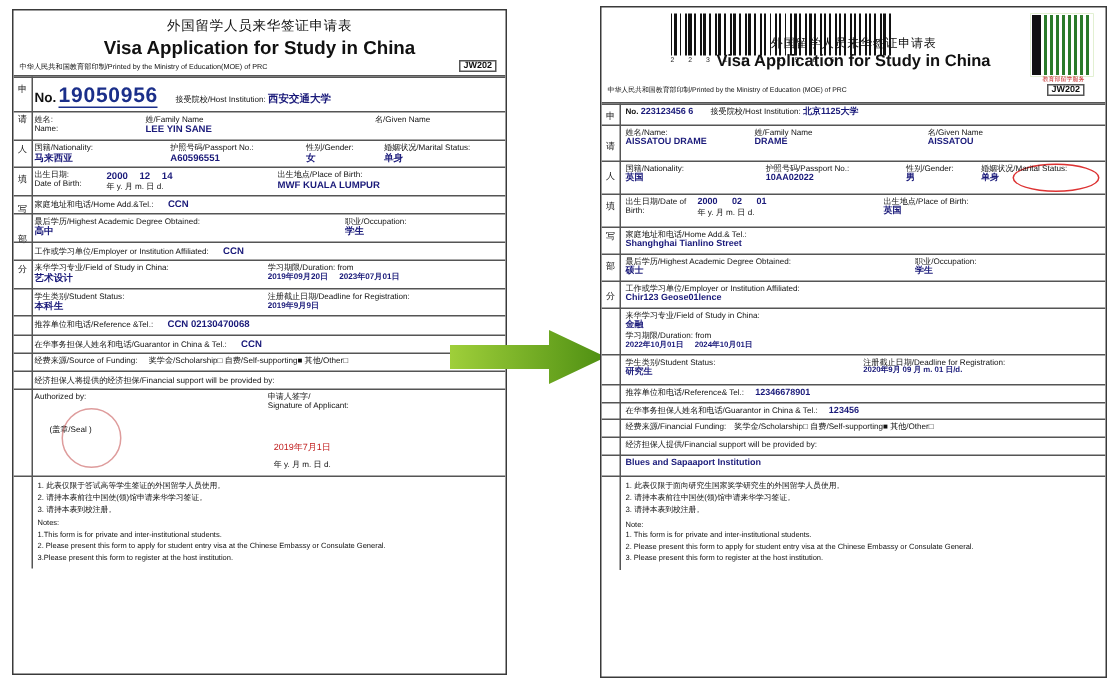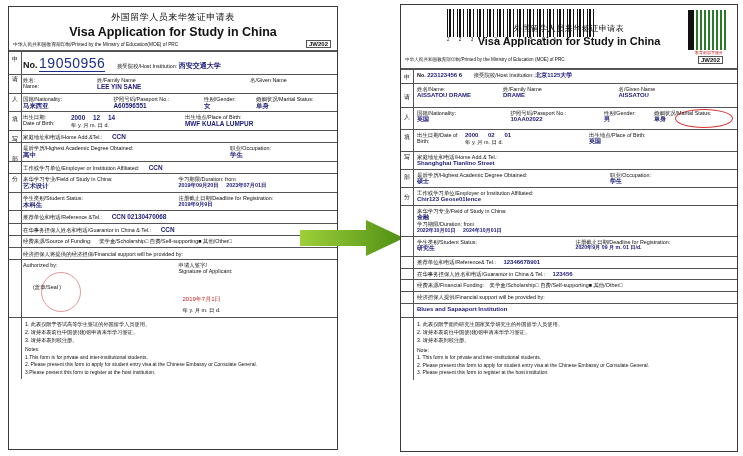--- a/index.html
+++ b/index.html
@@ -57,21 +57,21 @@
     border-right:1px solid #555;
     font-size:6px;
     display:flex;flex-direction:column;align-items:center;
     padding-top:4px;
     letter-spacing:0;
     color:#111;
   }
   .vstrip span{display:block;margin-bottom:11px;}
 
   .bigno{
-    font-size:14px;font-weight:normal;color:#1b2f8a;letter-spacing:.5px;
+    font-size:14px;font-weight:bold;color:#1b2f8a;letter-spacing:.5px;
     border-bottom:1px solid #1b2f8a;display:inline-block;
   }
   .nolabel{font-size:9px;font-weight:bold;}
   .inst{font-size:5.4px;}
   .instval{font-size:7px;color:#1a1a7a;font-weight:bold;}
 
   .notes{font-size:5px;line-height:1.5;padding:3px 5px 3px 16px;border-top:1px solid #555;}
   .notes .cnline{font-size:5.2px;}
   .stampbox{height:58px;}
   .redstamp{color:#c01b1b;font-size:6px;}

